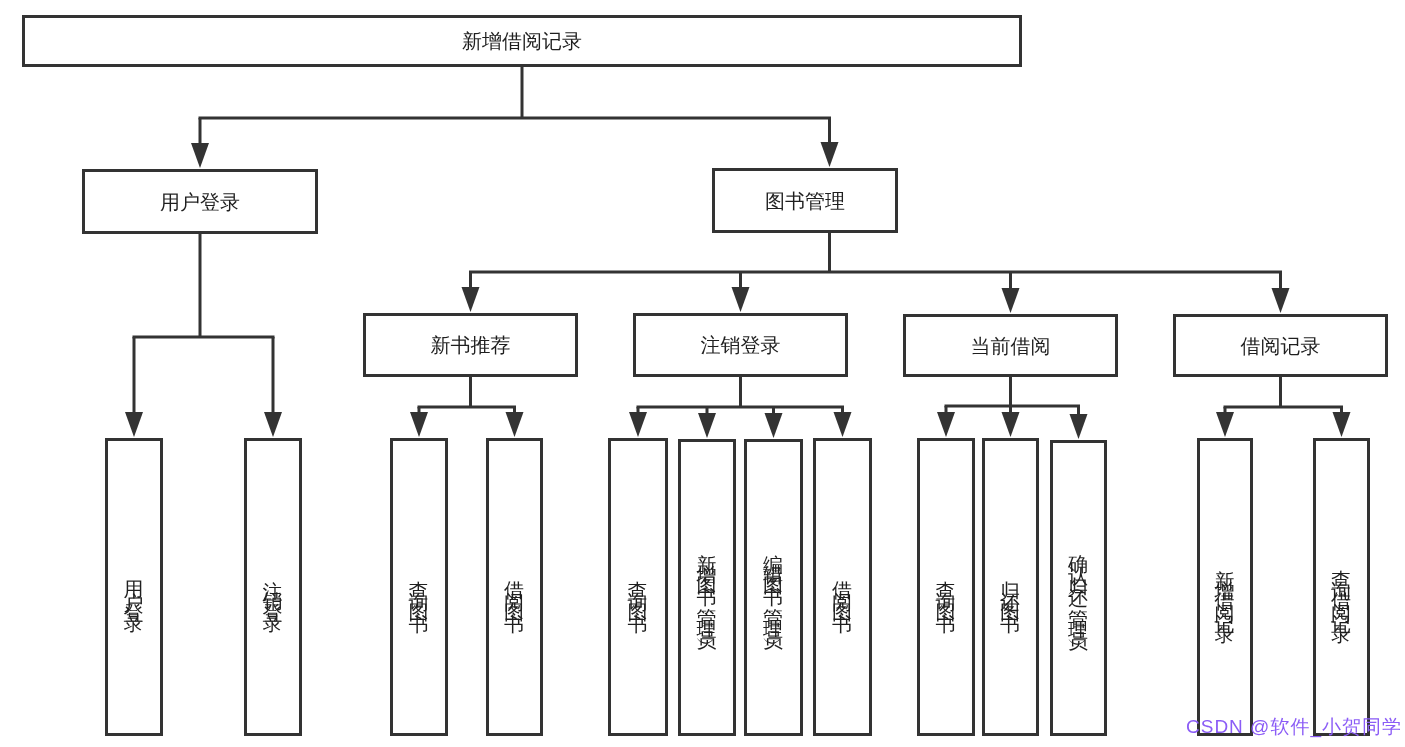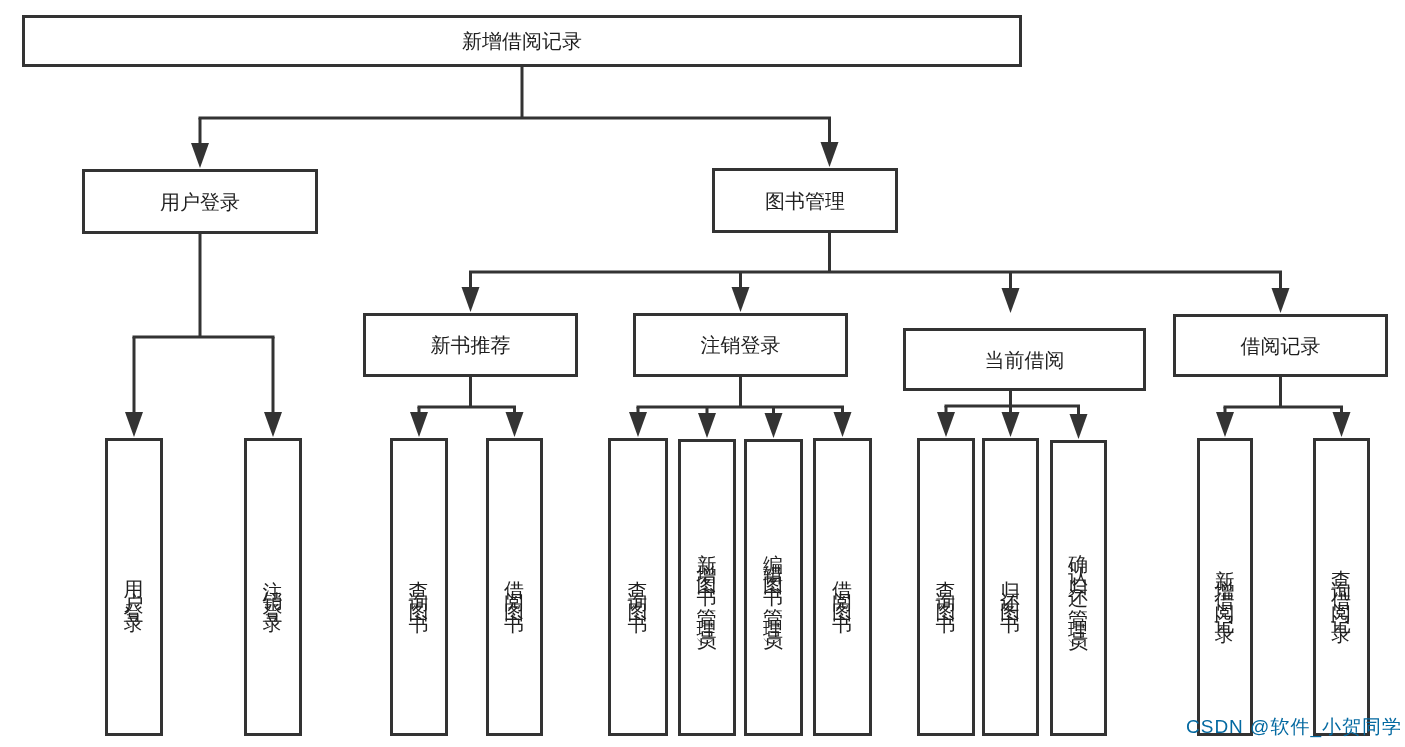--- a/index.html
+++ b/index.html
@@ -35,21 +35,21 @@
     writing-mode: vertical-rl;
     text-orientation: mixed;
     letter-spacing: 11px;
     font-size: 20px;
   }
   #watermark {
     position: absolute;
     left: 1186px;
     top: 714px;
     font-size: 19px;
-    color: #0369a1;
+    color: #8b5cf6;
     z-index: 5;
     white-space: nowrap;
     letter-spacing: 1px;
     text-align: right;
   }
 </style>
 </head>
 <body>
 
 <div id="canvas">
@@ -116,21 +116,21 @@
       </div>
       <div class="node" style="left: 712px; top: 168px; width: 186px; height: 65px;">
         <span>图书管理</span>
       </div>
       <div class="node" style="left: 363px; top: 313px; width: 215px; height: 64px;">
         <span>新书推荐</span>
       </div>
       <div class="node" style="left: 633px; top: 313px; width: 215px; height: 64px;">
         <span>注销登录</span>
       </div>
-      <div class="node" style="left: 903px; top: 328px; width: 243px; height: 63px;">
+      <div class="node" style="left: 903px; top: 314px; width: 215px; height: 63px;">
         <span>当前借阅</span>
       </div>
       <div class="node" style="left: 1173px; top: 314px; width: 215px; height: 63px;">
         <span>借阅记录</span>
       </div>
       <div class="node vertical" style="left: 105px; top: 438px; width: 58px; height: 298px;">
         <span>用户登录</span>
       </div>
       <div class="node vertical" style="left: 244px; top: 438px; width: 58px; height: 298px;">
         <span>注销登录</span>

